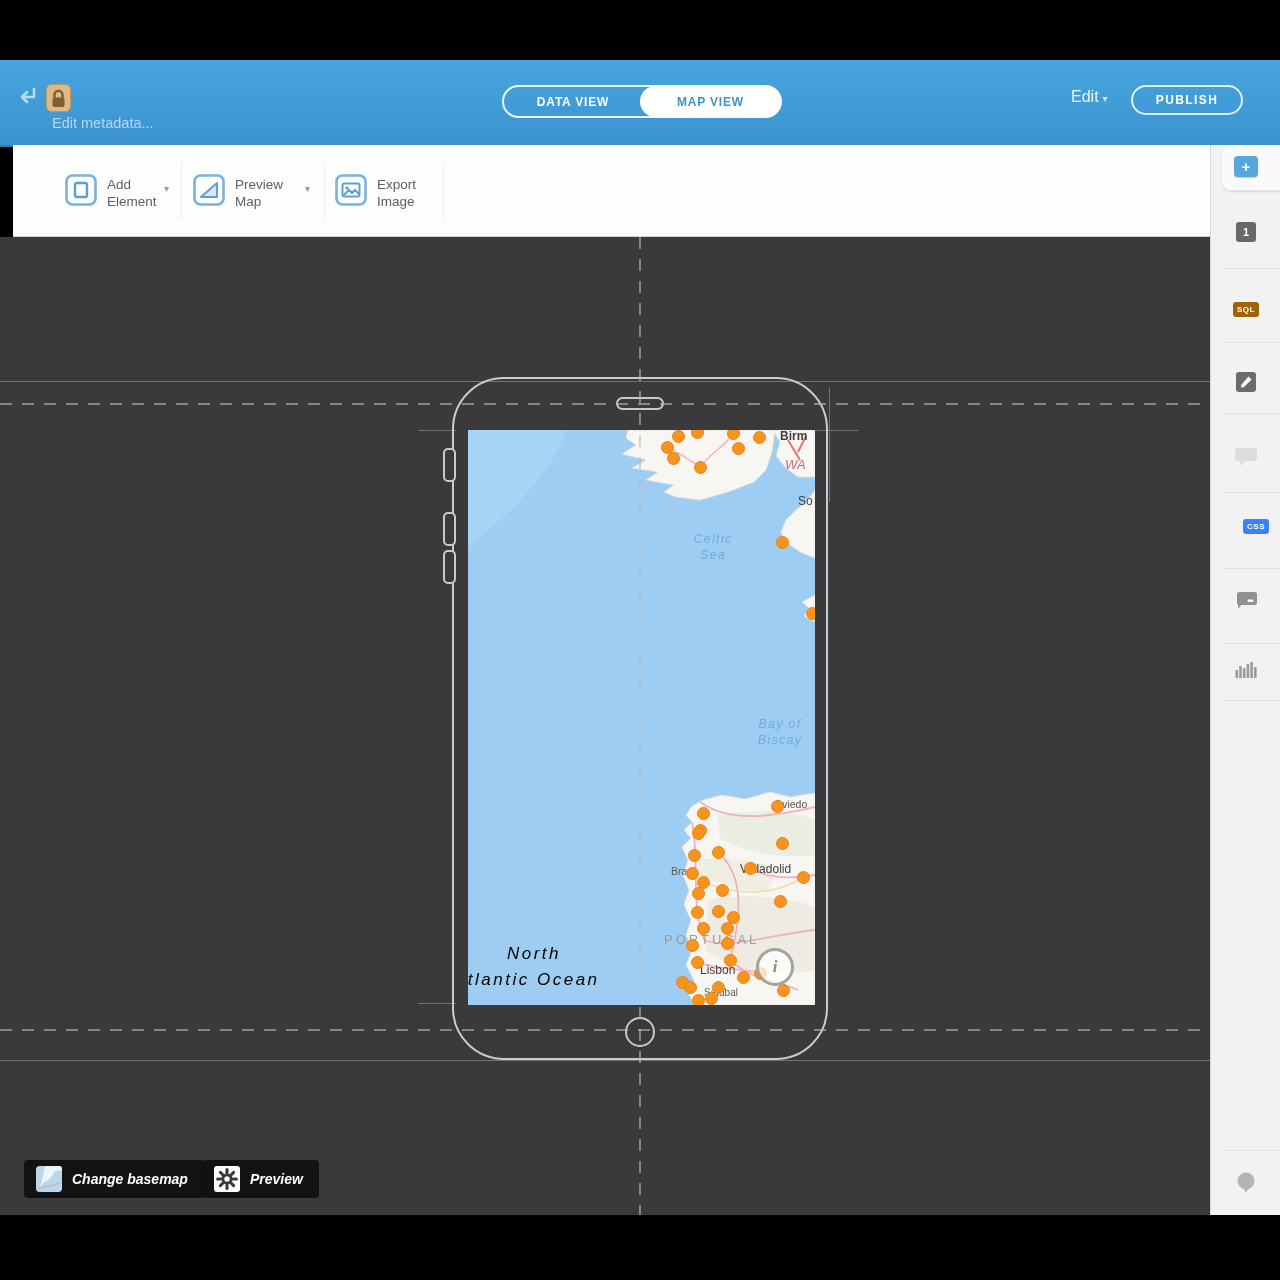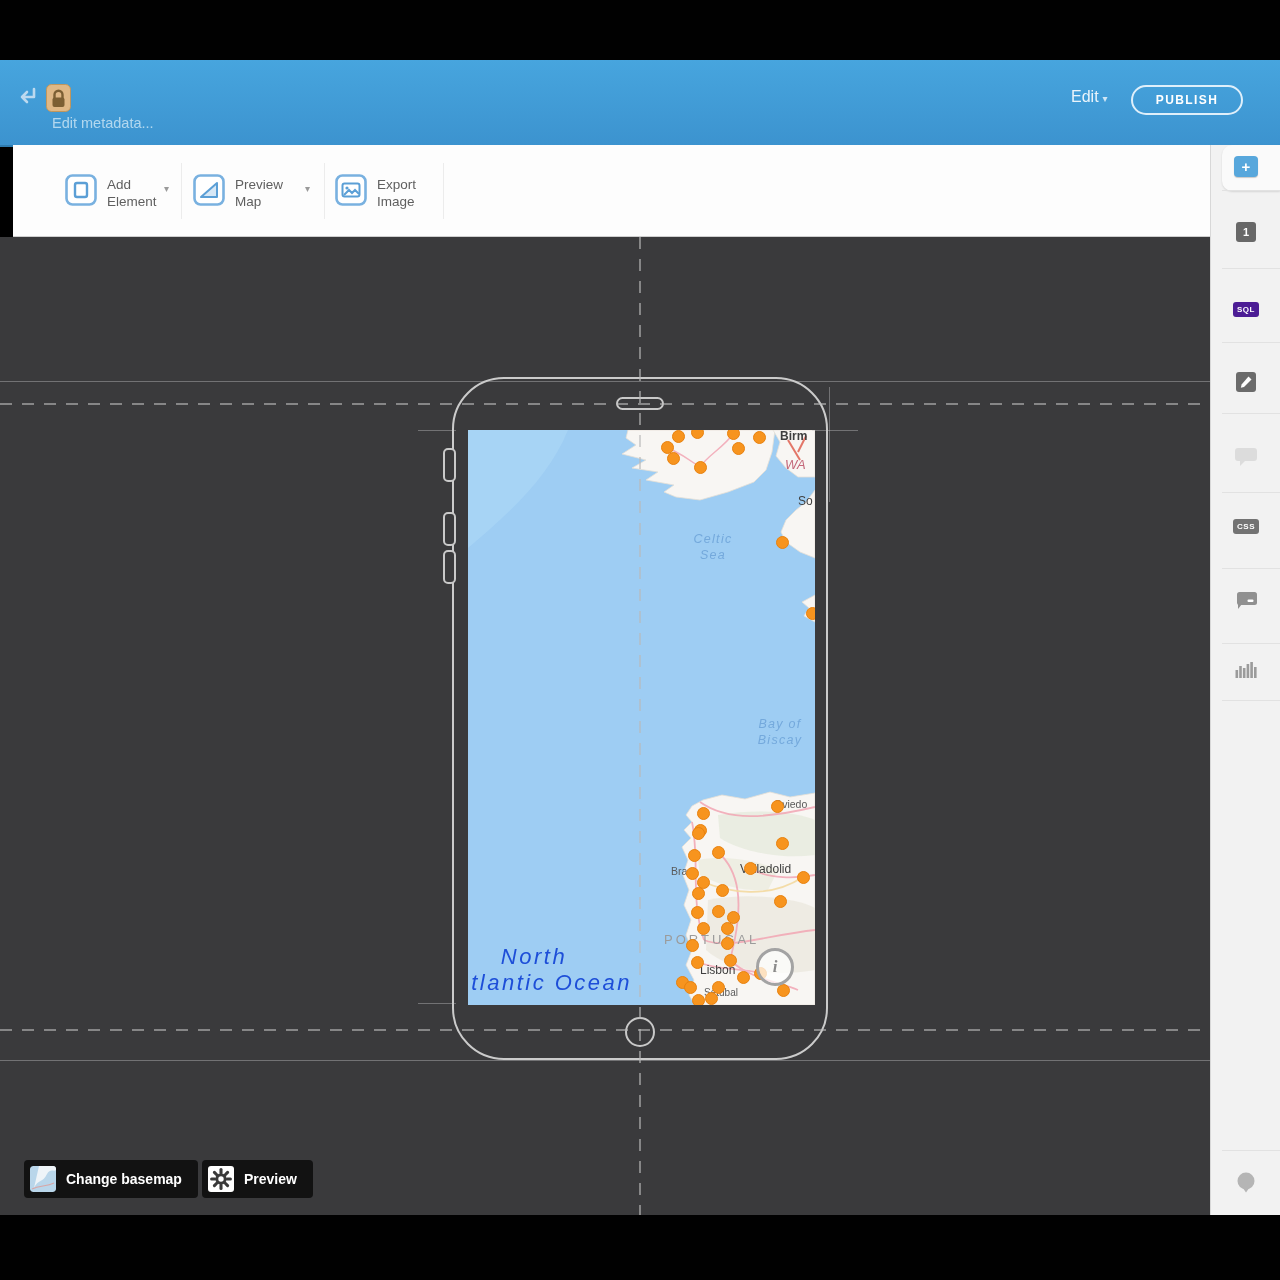--- a/index.html
+++ b/index.html
@@ -56,33 +56,33 @@
   #home-btn{position:absolute;left:171px;top:638px;width:26px;height:26px;border:2px solid #c9c9c9;border-radius:50%;z-index:5;}
   .side-btn{position:absolute;left:-11px;width:9px;height:30px;border:2px solid #c9c9c9;border-radius:5px;background:#3a3a3c;}
 
   
   #map-screen{position:absolute;left:14px;top:51px;width:347px;height:575px;background:#9ecdf3;
               overflow:hidden;z-index:4;cursor:grab;}
   .lbl{position:absolute;white-space:nowrap;}
   .lbl-city{color:#3f3f3f;font-size:12px;}
   .lbl-city-sm{color:#5a5a5a;font-size:10.5px;}
   .lbl-sea{color:#74a9dc;font-style:italic;font-size:12.5px;letter-spacing:1.3px;text-align:center;}
-  .lbl-ocean{color:#1d4ed8;font-style:italic;font-size:22px;letter-spacing:2.5px;}
+  .lbl-ocean{color:#000000;font-style:italic;font-size:17px;letter-spacing:2.5px;}
   .lbl-country{color:#9b9b9b;font-size:13px;letter-spacing:3px;}
   .lbl-wales{color:#c4687a;font-size:13px;font-style:italic;}
   .dot{position:absolute;width:13px;height:13px;border-radius:50%;background:#f7941e;
        border:1px solid #e8820f;box-sizing:border-box;}
   #info-btn{position:absolute;left:288px;top:518px;width:32px;height:32px;border:3px solid #a3a3a3;
             border-radius:50%;background:rgba(255,255,255,.72);display:flex;align-items:center;justify-content:center;
             color:#8a8a8a;font-family:"Liberation Serif",serif;font-style:italic;font-weight:bold;font-size:17px;cursor:pointer;}
 
   
   .dark-btn{position:absolute;top:923px;height:38px;background:rgba(16,16,16,.95);border-radius:4px;
-            display:flex;align-items:center;padding:0 16px 0 6px;color:#fff;font-size:14px;font-weight:bold;
-            cursor:pointer;z-index:6;}
+            display:flex;align-items:center;padding:0 16px 0 12px;color:#fff;font-size:14px;font-weight:bold;
+            cursor:pointer;z-index:6;font-style:italic;}
   .dark-btn .thumb{width:26px;height:26px;border-radius:3px;margin-right:10px;overflow:hidden;flex:none;}
 
   
   #sidebar{left:1210px;top:145px;width:70px;height:1070px;background:#f2f2f2;border-left:1px solid #d8d8d8;box-sizing:border-box;}
   #sb-tab{position:absolute;left:11px;top:0;right:0;height:46px;background:#fafafa;
           border-radius:10px 0 0 10px;box-shadow:0 1px 2px rgba(0,0,0,.12);}
   #add-layer-btn{position:absolute;left:23px;top:11px;width:24px;height:21px;background:#57a7dc;border-radius:4px;
                  color:#fff;font-size:15px;font-weight:bold;display:flex;align-items:center;justify-content:center;
                  cursor:pointer;box-shadow:0 1px 1px rgba(0,0,0,.2);}
   .sb-sep{position:absolute;left:11px;right:0;border-top:1px solid #e2e2e2;}
@@ -99,20 +99,25 @@
   <svg id="back-arrow" class="abs" viewBox="0 0 24 22">
     <path d="M18,3 L18,11 L6,11 M6,11 L11,6 M6,11 L11,16" fill="none" stroke="#bcd9ef" stroke-width="2.6" stroke-linecap="round" stroke-linejoin="round"></path>
   </svg>
   <svg id="lock-badge" class="abs" width="25" height="28" viewBox="0 0 25 28">
     <rect x="0.5" y="0.5" width="24" height="27" rx="5" fill="#dfb886" stroke="#c0965c"></rect>
     <path d="M8.5,14 v-3.2 a4,4 0 0 1 8,0 v3.2" fill="none" stroke="#7c5f33" stroke-width="2.4"></path>
     <rect x="6.5" y="13.5" width="12" height="9.5" rx="2" fill="#7c5f33"></rect>
   </svg>
   <div id="edit-meta" class="abs">Edit metadata...</div>
 
+  <div id="view-toggle" class="abs">
+    <div class="toggle-half">DATA VIEW</div>
+    <div class="toggle-half"></div>
+    <div id="map-view-pill">MAP VIEW</div>
+  </div>
 
   <div id="edit-menu" class="abs">
     <span>Edit</span><span class="caret">▾</span>
   </div>
   <div id="publish-btn" class="abs">PUBLISH</div>
 </div>
 
 <div id="toolbar" class="abs">
 
   <svg class="tool-icon" style="left:52px" viewBox="0 0 32 32">
@@ -314,37 +319,37 @@
   <div class="sb-sep" style="top:197px"></div>
   <div class="sb-sep" style="top:268px"></div>
   <div class="sb-sep" style="top:347px"></div>
   <div class="sb-sep" style="top:423px"></div>
   <div class="sb-sep" style="top:498px"></div>
   <div class="sb-sep" style="top:555px"></div>
   <div class="sb-sep" style="top:1005px"></div>
 
   <div class="sb-icon badge" style="left:25px;top:77px;width:20px;height:20px;background:#686868;font-size:11px">1</div>
 
-  <div class="sb-icon badge" style="left:22px;top:157px;width:26px;height:15px;background:#4c1d95;font-size:8px;letter-spacing:.5px">SQL</div>
+  <div class="sb-icon badge" style="left:22px;top:157px;width:26px;height:15px;background:#a16207;font-size:8px;letter-spacing:.5px">SQL</div>
 
   <div class="sb-icon" style="left:25px;top:227px">
     <svg width="20" height="20" viewBox="0 0 20 20">
       <rect width="20" height="20" rx="3" fill="#6b6b6b"></rect>
       <path d="M12.5,4.5 L15.5,7.5 L8,15 L4.8,15.8 L5.6,12.6 Z" fill="#fff"></path>
     </svg>
   </div>
 
   <div class="sb-icon" style="left:24px;top:303px">
     <svg width="22" height="18" viewBox="0 0 22 18">
       <rect width="22" height="13" rx="3" fill="#dcdcdc"></rect>
       <path d="M5,12 l0,6 l6,-6 Z" fill="#dcdcdc"></path>
     </svg>
   </div>
 
-  <div class="sb-icon badge" style="left:22px;top:374px;width:26px;height:15px;background:#737373;font-size:8px;letter-spacing:.5px">CSS</div>
+  <div class="sb-icon badge" style="left:32px;top:374px;width:26px;height:15px;background:#3b82f6;font-size:8px;letter-spacing:.5px">CSS</div>
 
   <div class="sb-icon" style="left:24px;top:447px">
     <svg width="22" height="18" viewBox="0 0 22 18">
       <path d="M3,12 l0,5 l4,-5 Z" fill="#909090"></path>
       <rect x="2" y="0" width="20" height="13" rx="2.5" fill="#909090"></rect>
       <rect x="12.5" y="7.5" width="6" height="2.6" rx="1" fill="#fff"></rect>
     </svg>
   </div>
 
   <div class="sb-icon" style="left:24px;top:515px">

